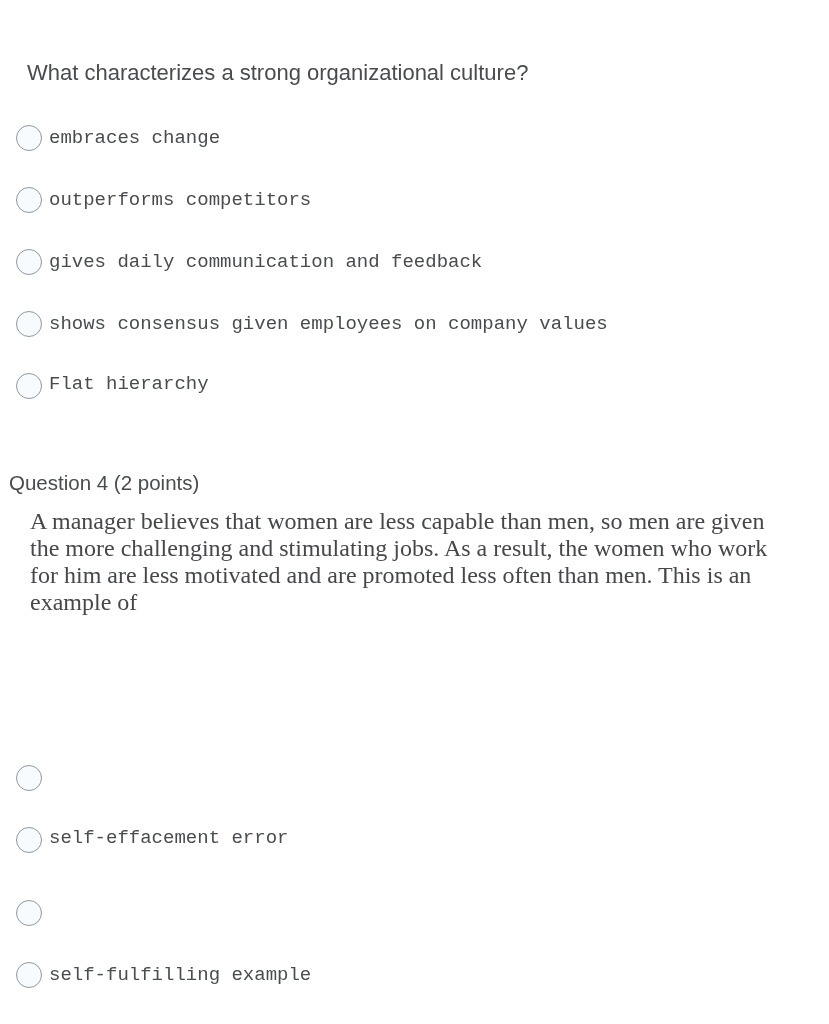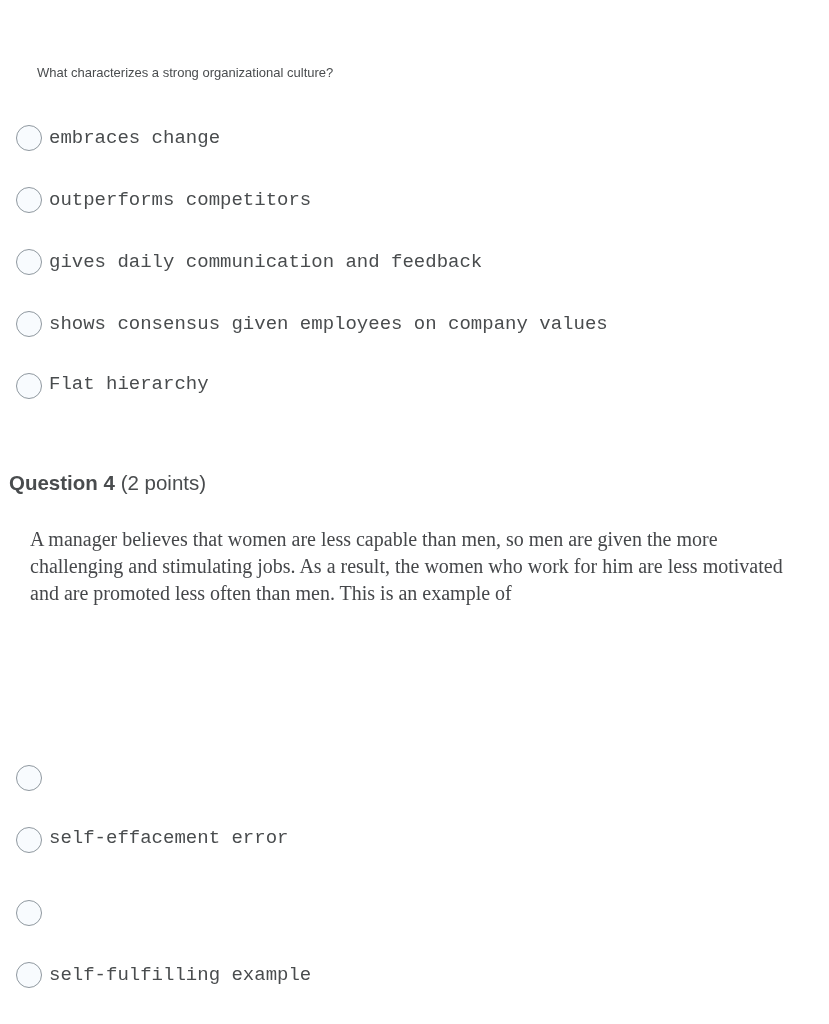--- a/index.html
+++ b/index.html
@@ -15,23 +15,23 @@
     height: 1024px;
     background: var(--page-bg);
     position: relative;
     overflow: hidden;
     font-family: "Liberation Sans", sans-serif;
     color: var(--text);
   }
 
   .q-prompt-sans {
     position: absolute;
-    left: 37px;
+    left: 27px;
     top: 61px;
-    font-size: 13px;
+    font-size: 22px;
     line-height: 23px;
     color: var(--text);
   }
 
   .options {
     position: absolute;
     left: 16px;
     font-family: Liberation Mono, monospace;
   }
   #q3-options { top: 125px; }
@@ -67,33 +67,32 @@
   .option-row.raised .option-label { }
 
   .q4-heading {
     position: absolute;
     left: 9px;
     top: 471px;
     font-size: 20.5px;
     line-height: 24px;
     color: var(--text);
   }
-  .q4-heading .heading-title { font-weight: bold; }
+  .q4-heading .heading-title { font-weight: normal; }
   .q4-heading .heading-points { font-weight: normal; }
 
   .q4-prompt {
     position: absolute;
     left: 30px;
     top: 508px;
     width: 755px;
     font-family: "Liberation Serif", serif;
-    font-size: 20px;
+    font-size: 24px;
     line-height: 27px;
     color: var(--serif-text);
-    margin-top: 18px;
   }
 </style>
 </head>
 <body>
 
 <div class="q-prompt-sans">What characterizes a strong organizational culture?</div>
 
 <div class="options" id="q3-options">
     <div class="option-row">
     <span class="radio"></span>

